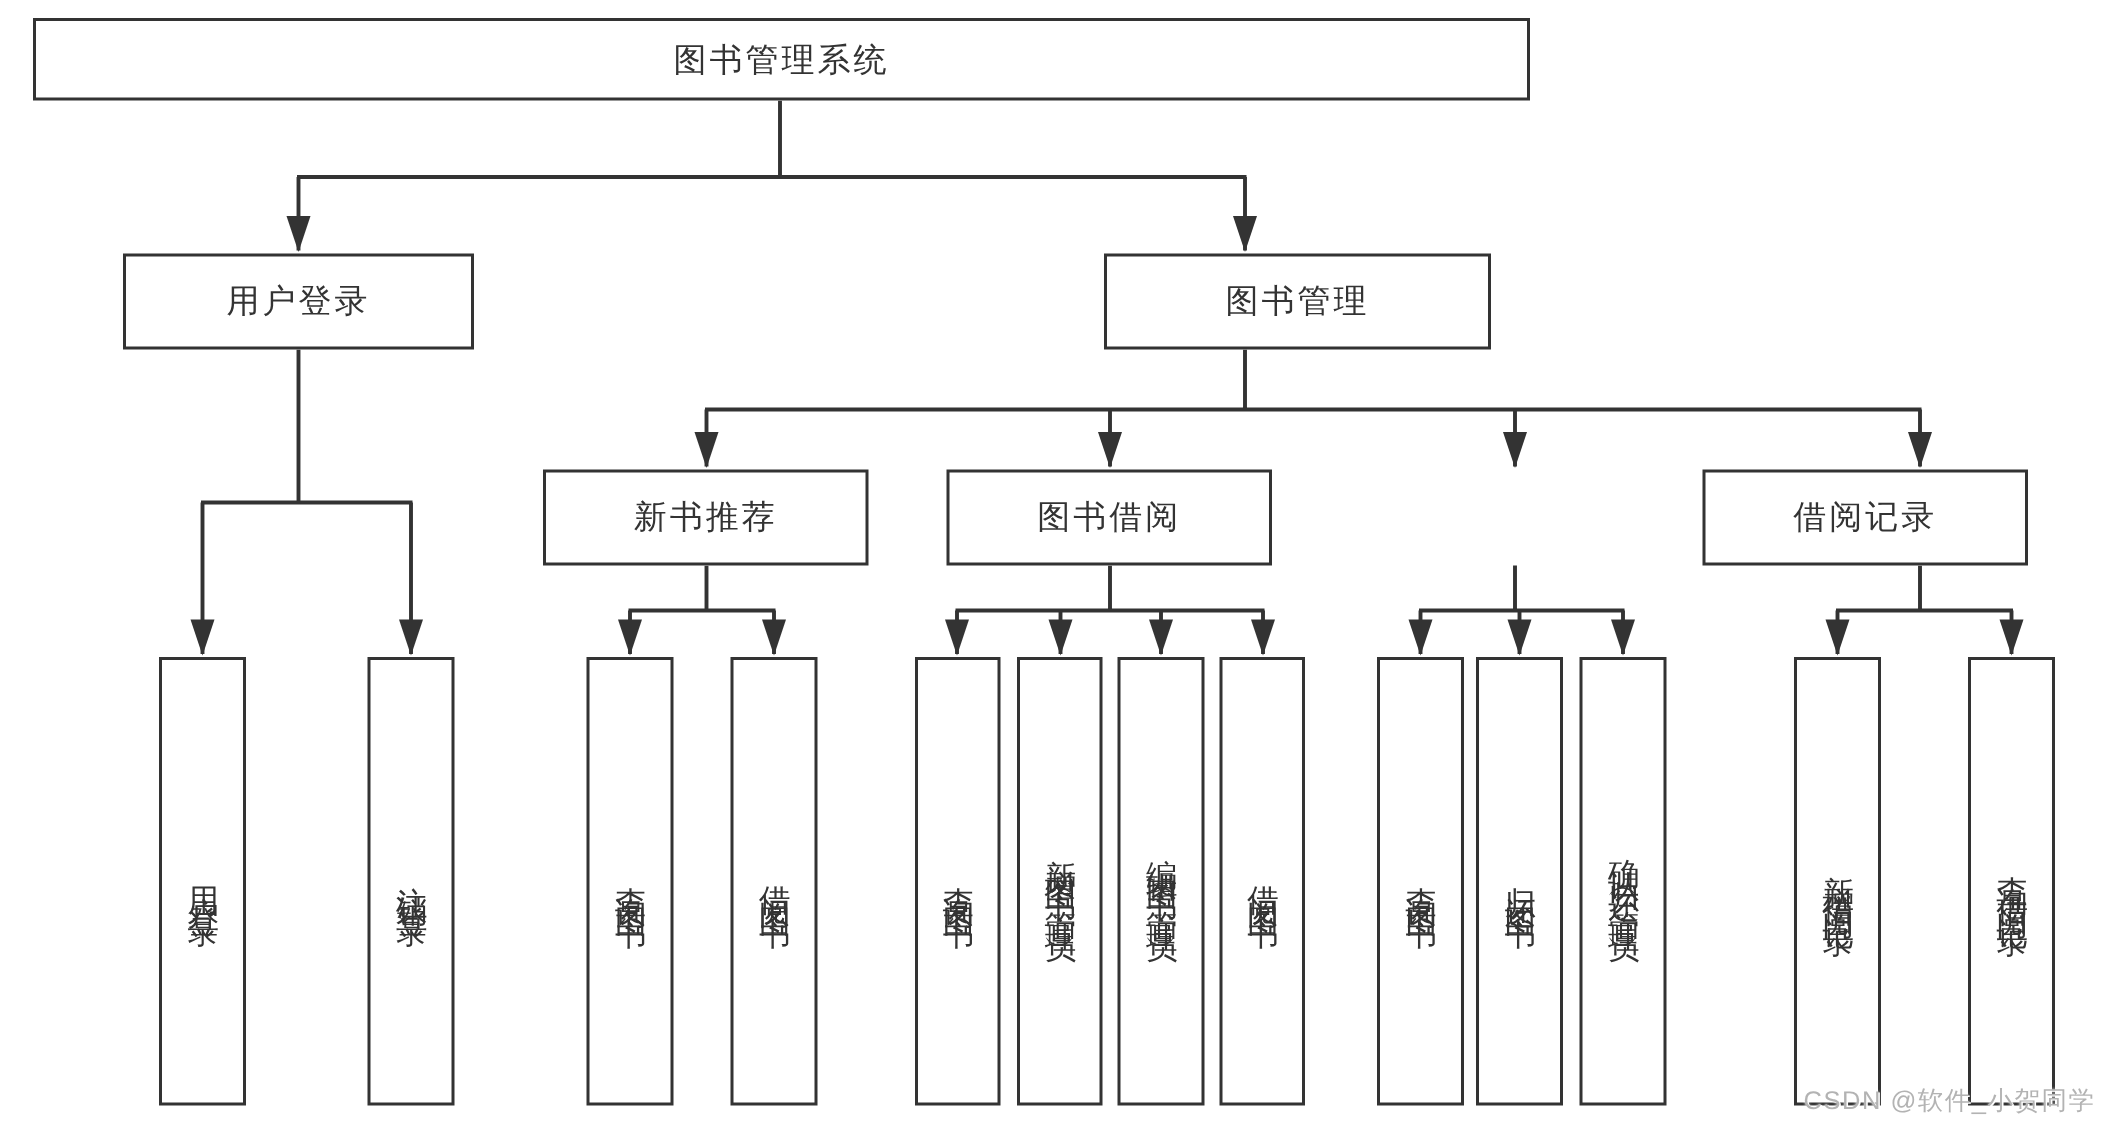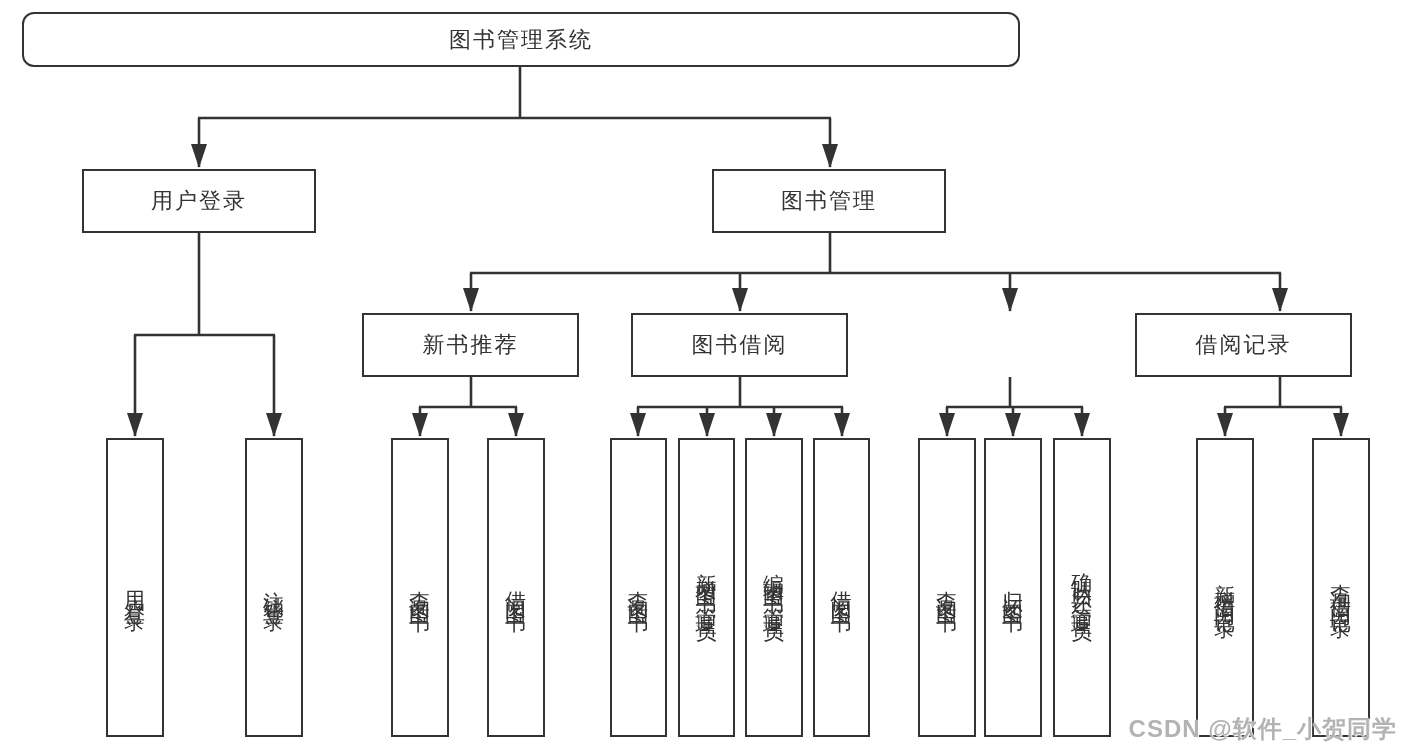--- a/index.html
+++ b/index.html
@@ -66,27 +66,26 @@
     font-size: 21px;
     letter-spacing: 7px;
     line-height: 1;
     white-space: nowrap;
   }
 
   .watermark {
     position: absolute;
     right: 8px;
     bottom: 2px;
-    font-size: 24px;
+    font-size: 17px;
     letter-spacing: 1px;
     color: var(--watermark);
     text-shadow: 0 0 2px #ffffff, 1px 1px 0 #ffffff;
     z-index: 5;
     white-space: nowrap;
-    font-weight: bold;
   }
 </style>
 </head>
 <body>
 
 <div class="canvas">
 
   <svg class="wires" viewBox="0 0 1405 747" xmlns="http://www.w3.org/2000/svg">
     <defs>
       <marker id="arrow" markerUnits="userSpaceOnUse" markerWidth="26" markerHeight="18" viewBox="0 0 26 18" refX="24" refY="9" orient="auto">
@@ -118,28 +117,28 @@
     <path class="wire" d="M707,407 V436" marker-end="url(#arrow)"></path>
     <path class="wire" d="M774,407 V436" marker-end="url(#arrow)"></path>
     <path class="wire" d="M842,407 V436" marker-end="url(#arrow)"></path>
     <path class="wire" d="M947,407 V436" marker-end="url(#arrow)"></path>
     <path class="wire" d="M1013,407 V436" marker-end="url(#arrow)"></path>
     <path class="wire" d="M1082,407 V436" marker-end="url(#arrow)"></path>
     <path class="wire" d="M1225,407 V436" marker-end="url(#arrow)"></path>
     <path class="wire" d="M1341,407 V436" marker-end="url(#arrow)"></path>
   </svg>
 
-  <div class="node" style="left:22px; top:12px; width:998px; height:55px;border-radius:12px;">
+  <div class="node" style="left:22px; top:12px; width:998px; height:55px;">
     <span class="lbl">图书管理系统</span>
   </div>
 
   <div class="node" style="left:82px; top:169px; width:234px; height:64px;">
     <span class="lbl">用户登录</span>
   </div>
-  <div class="node" style="left:712px; top:169px; width:234px; height:64px;">
+  <div class="node" style="left:736px; top:169px; width:258px; height:64px;">
     <span class="lbl">图书管理</span>
   </div>
 
   <div class="node" style="left:362px; top:313px; width:217px; height:64px;">
     <span class="lbl">新书推荐</span>
   </div>
   <div class="node" style="left:631px; top:313px; width:217px; height:64px;">
     <span class="lbl">图书借阅</span>
   </div>
   <div class="node" style="left:1135px; top:313px; width:217px; height:64px;">

